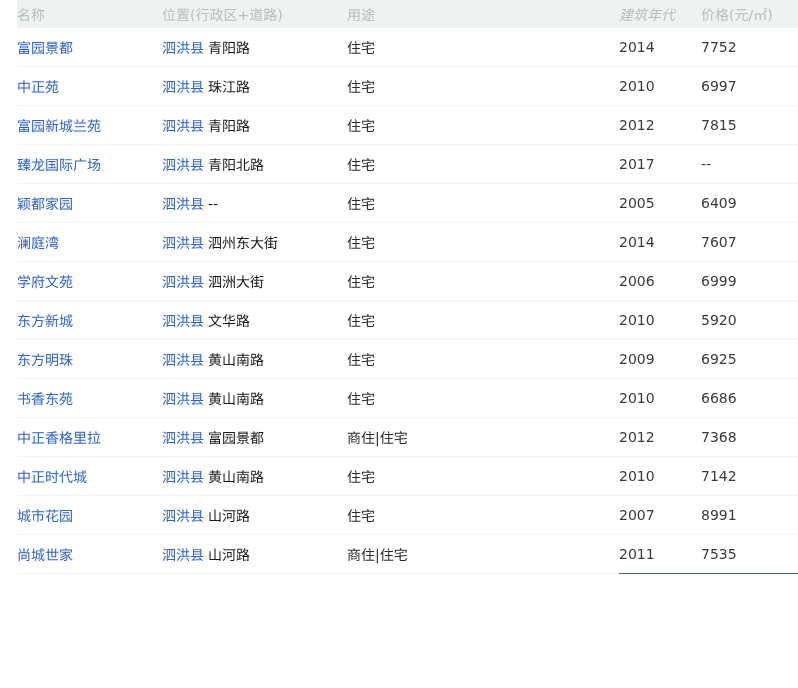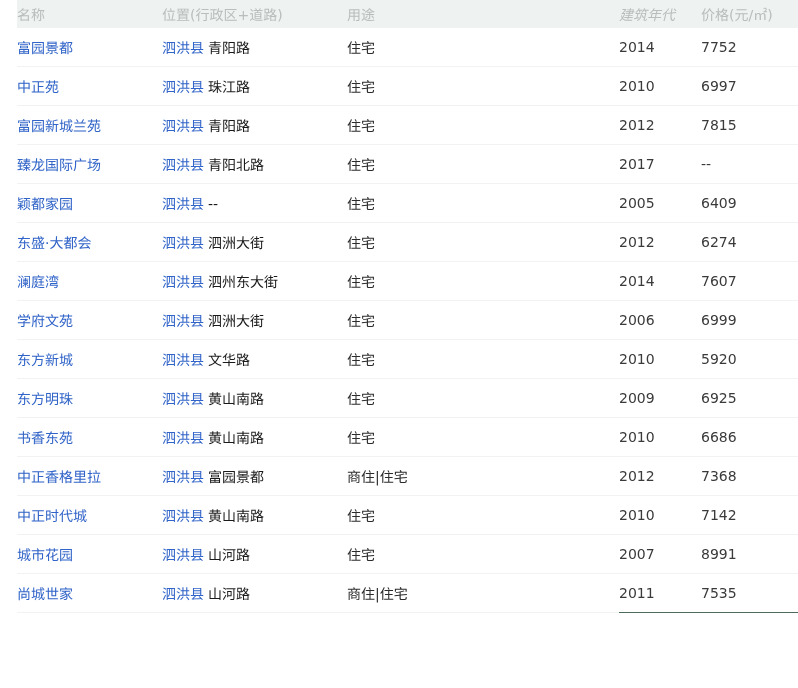--- a/index.html
+++ b/index.html
@@ -156,27 +156,20 @@
           <td class="cell-pad-prc price-cell"><span class="price-text">--</span></td>
         </tr>
         <tr>
           <td class="cell-pad name-cell"><a class="link">颖都家园</a></td>
           <td class="cell-pad-loc loc-cell"><a class="loc-district">泗洪县</a><span class="loc-road">--</span></td>
           <td class="cell-pad-use use-cell"><span class="use-text">住宅</span></td>
           <td class="cell-pad-year year-cell"><span class="year-text">2005</span></td>
           <td class="cell-pad-prc price-cell"><span class="price-text">6409</span></td>
         </tr>
         <tr>
-          <td class="cell-pad name-cell"><a class="link">东盛·大都会</a></td>
-          <td class="cell-pad-loc loc-cell"><a class="loc-district">泗洪县</a><span class="loc-road">泗洲大街</span></td>
-          <td class="cell-pad-use use-cell"><span class="use-text">住宅</span></td>
-          <td class="cell-pad-year year-cell"><span class="year-text">2012</span></td>
-          <td class="cell-pad-prc price-cell"><span class="price-text">6274</span></td>
-        </tr>
-        <tr>
           <td class="cell-pad name-cell"><a class="link">澜庭湾</a></td>
           <td class="cell-pad-loc loc-cell"><a class="loc-district">泗洪县</a><span class="loc-road">泗州东大街</span></td>
           <td class="cell-pad-use use-cell"><span class="use-text">住宅</span></td>
           <td class="cell-pad-year year-cell"><span class="year-text">2014</span></td>
           <td class="cell-pad-prc price-cell"><span class="price-text">7607</span></td>
         </tr>
         <tr>
           <td class="cell-pad name-cell"><a class="link">学府文苑</a></td>
           <td class="cell-pad-loc loc-cell"><a class="loc-district">泗洪县</a><span class="loc-road">泗洲大街</span></td>
           <td class="cell-pad-use use-cell"><span class="use-text">住宅</span></td>

